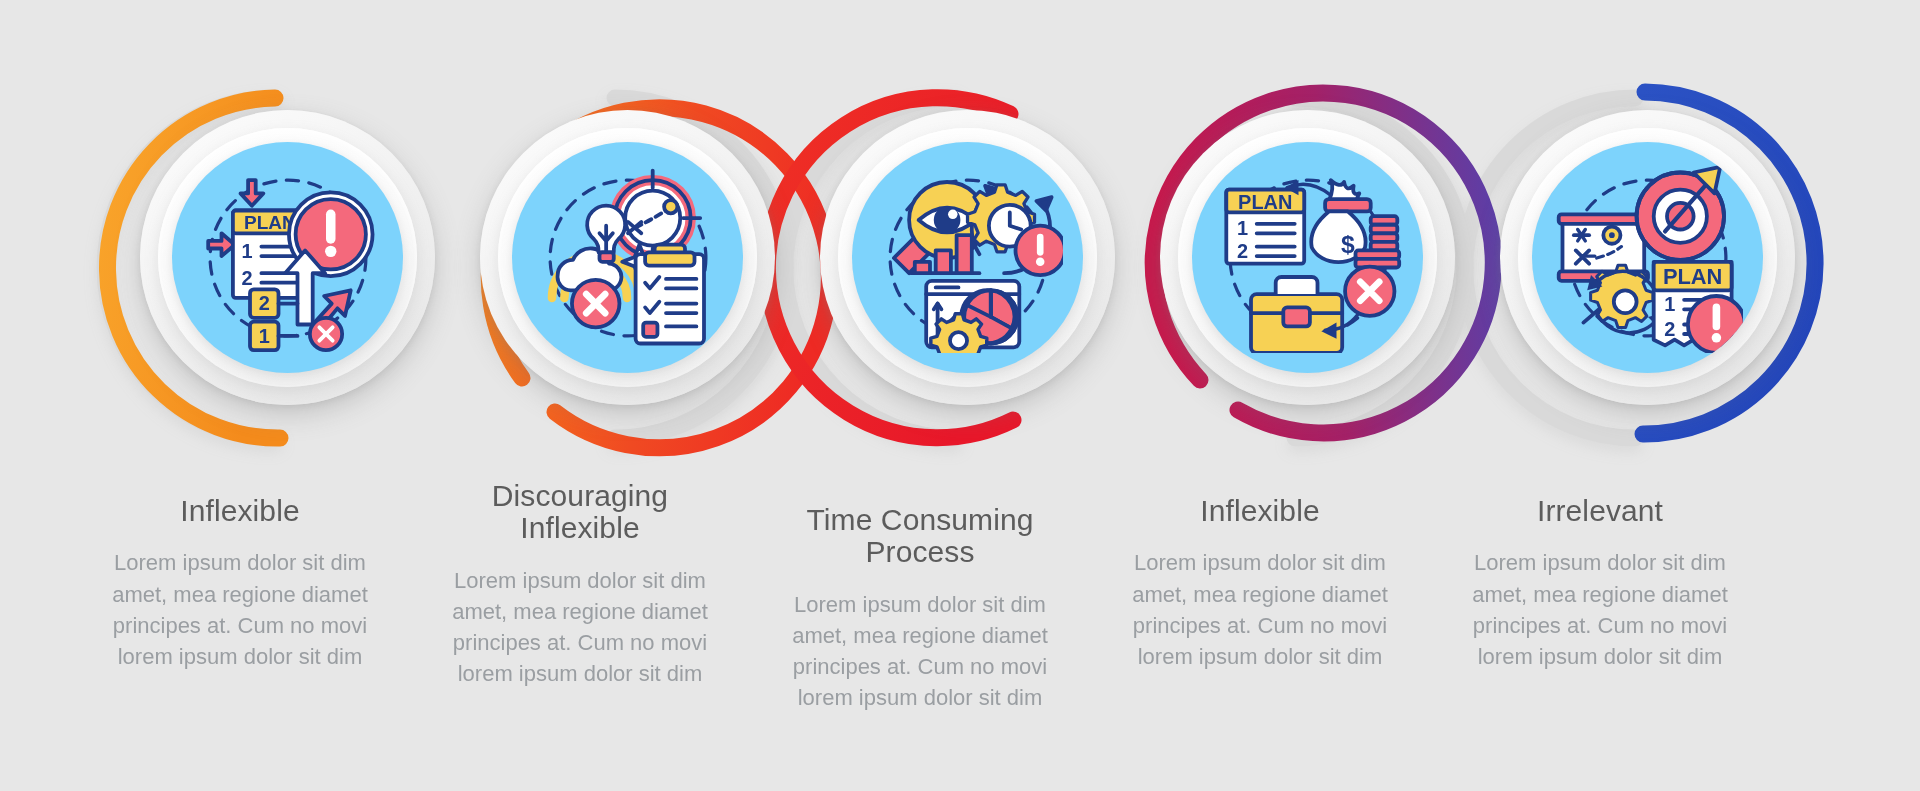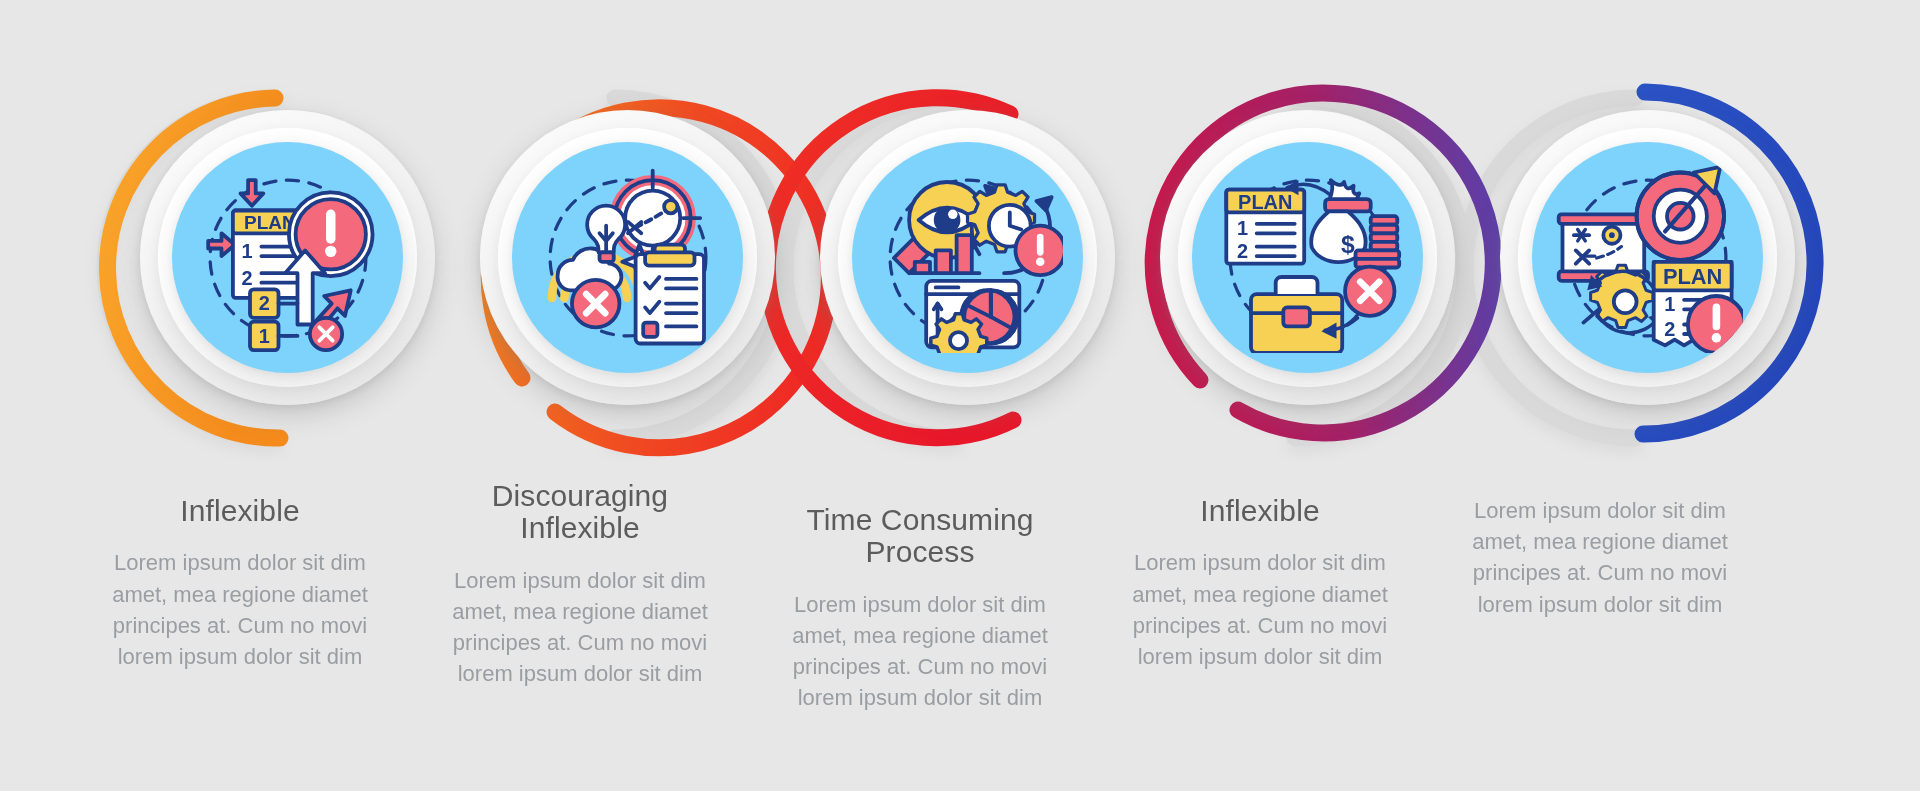--- a/index.html
+++ b/index.html
@@ -367,18 +367,19 @@
               <path d="M138 144 H178 M138 154 H178 M138 170 H178 M138 180 H178"></path>
 
               <circle cx="172" cy="170" r="30" fill="#f4697c"></circle>
               <path d="M172 152 L172 172" stroke="#ffffff" stroke-width="8"></path>
               <circle cx="172" cy="184" r="5" fill="#ffffff" stroke="none"></circle>
             </g>
           </svg>
         </div>
       </div>
       <div class="label-block" style="left:1455px;top:495px;width:290px;">
+        <div class="label-title">Irrelevant</div>
         <div class="label-desc">Lorem ipsum dolor sit dim amet, mea regione diamet principes at. Cum no movi lorem ipsum dolor sit dim</div>
       </div>
     </div>
 
   </div>
 </div>
 
 </body></html>

